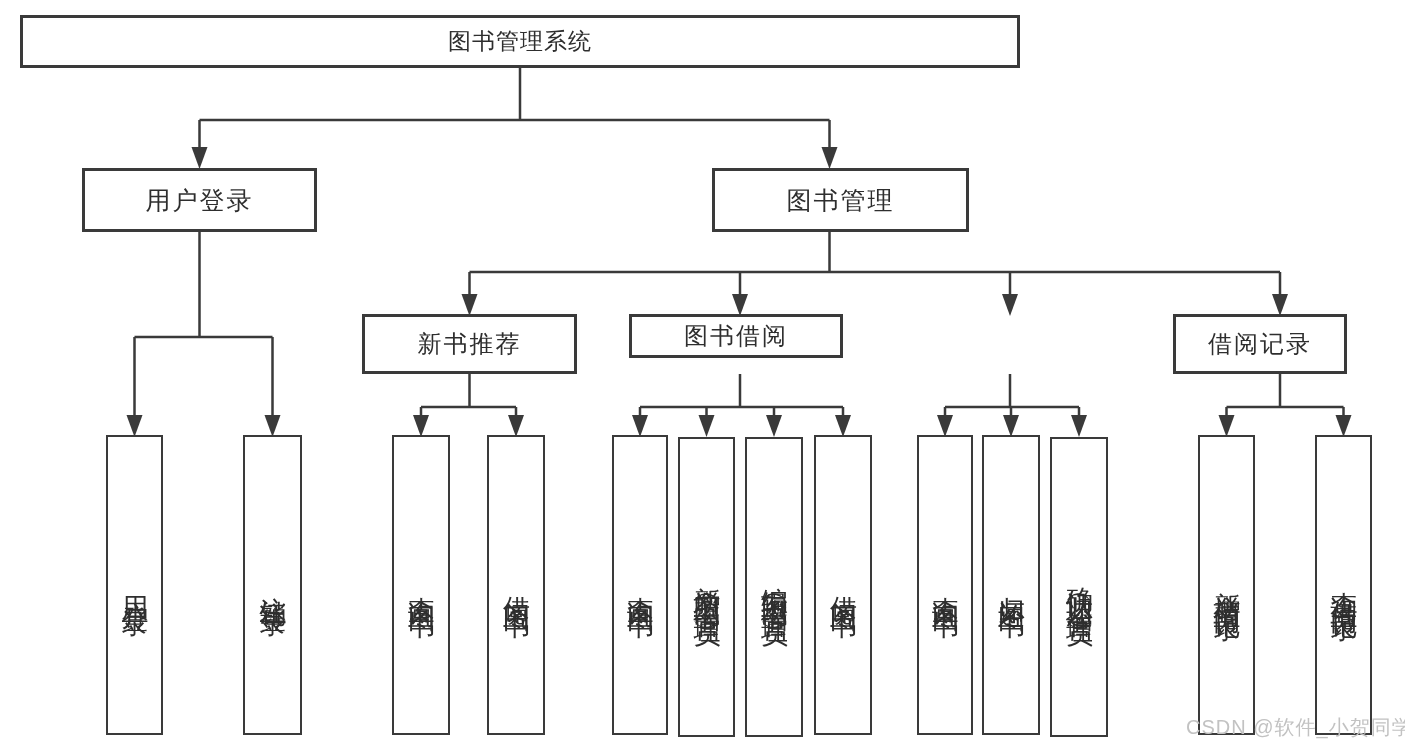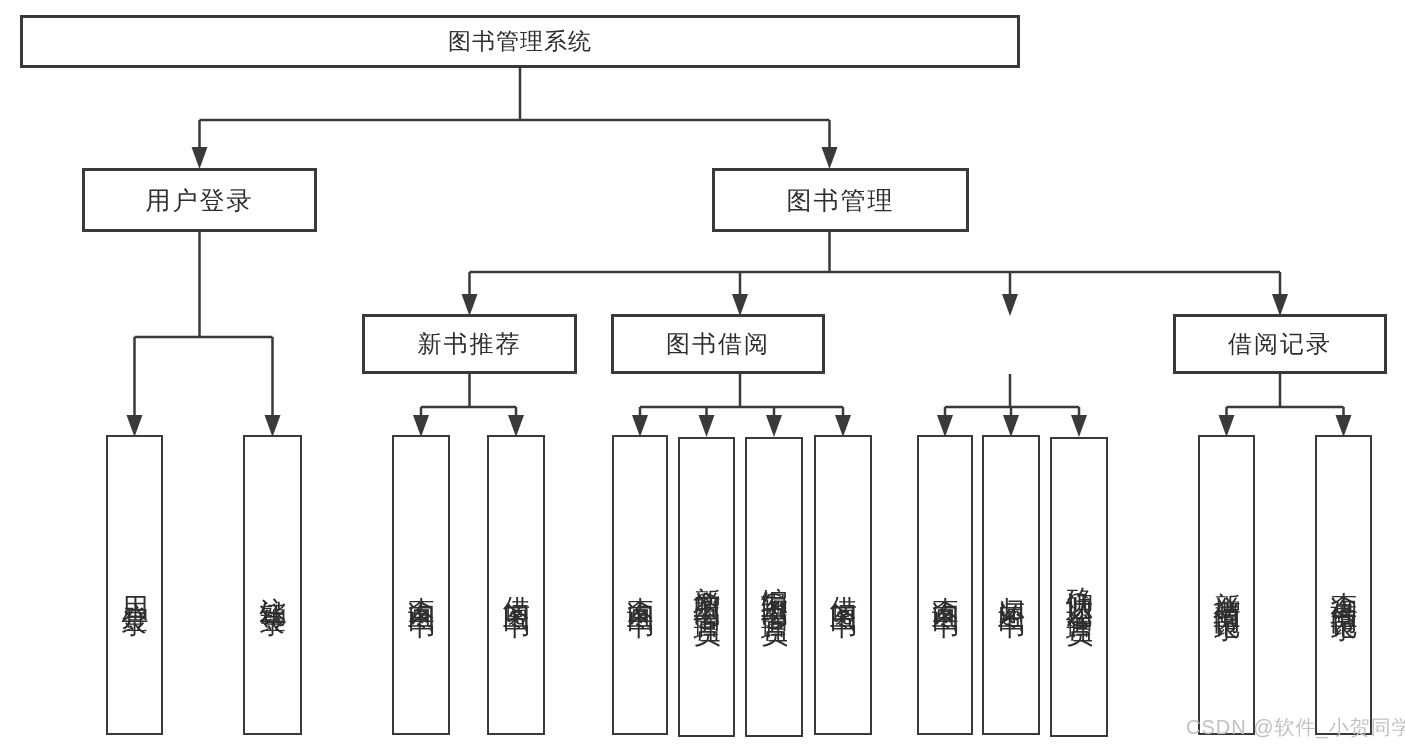--- a/index.html
+++ b/index.html
@@ -100,24 +100,24 @@
   <div class="box h2" style="left:82px; top:168px; width:235px; height:64px;">
     <span>用户登录</span>
   </div>
   <div class="box h2" style="left:712px; top:168px; width:257px; height:64px;">
     <span>图书管理</span>
   </div>
 
   <div class="box h3" style="left:362px; top:314px; width:215px; height:60px;">
     <span>新书推荐</span>
   </div>
-  <div class="box h3" style="left:611px; top:314px; width:214px; height:60px;">
+  <div class="box h3" style="left:629px; top:314px; width:214px; height:44px;">
     <span>图书借阅</span>
   </div>
-  <div class="box h3" style="left:1173px; top:314px; width:214px; height:60px;">
+  <div class="box h3" style="left:1173px; top:314px; width:174px; height:60px;">
     <span>借阅记录</span>
   </div>
 
   <div class="box v" style="left:106px; top:435px; width:57px; height:300px;">
     <span>用户登录</span>
   </div>
   <div class="box v" style="left:243px; top:435px; width:59px; height:300px;">
     <span>注销登录</span>
   </div>
 

